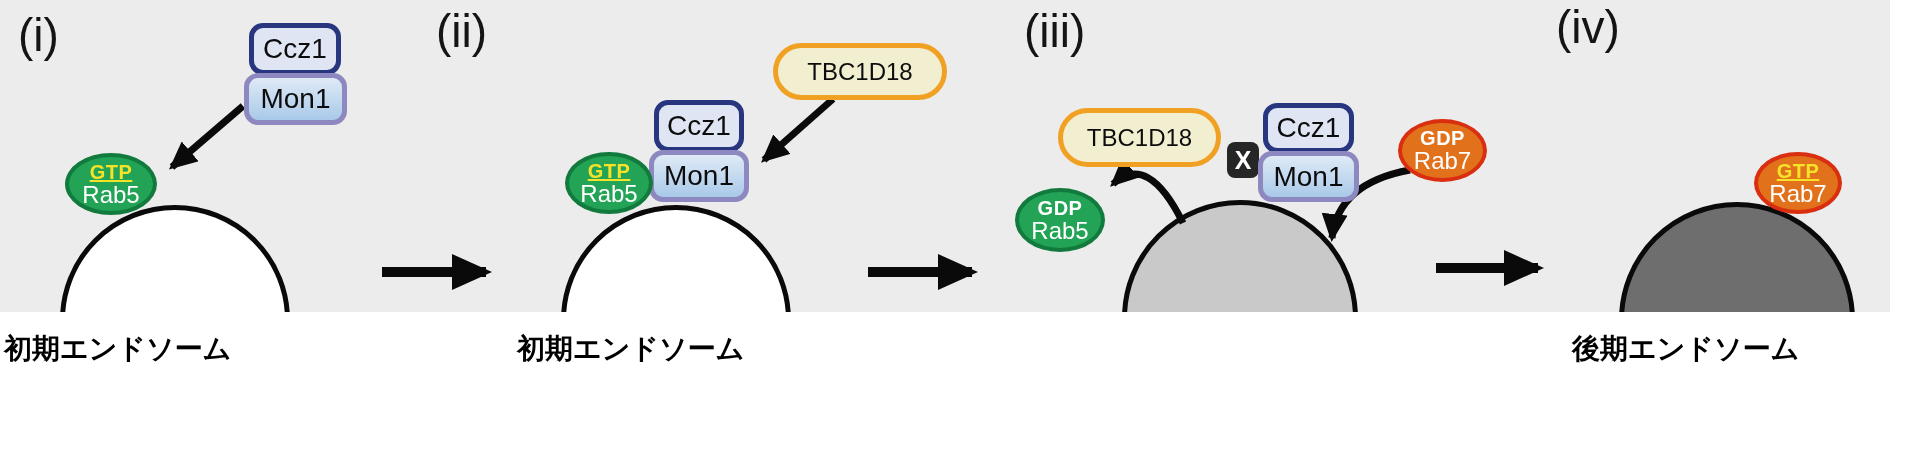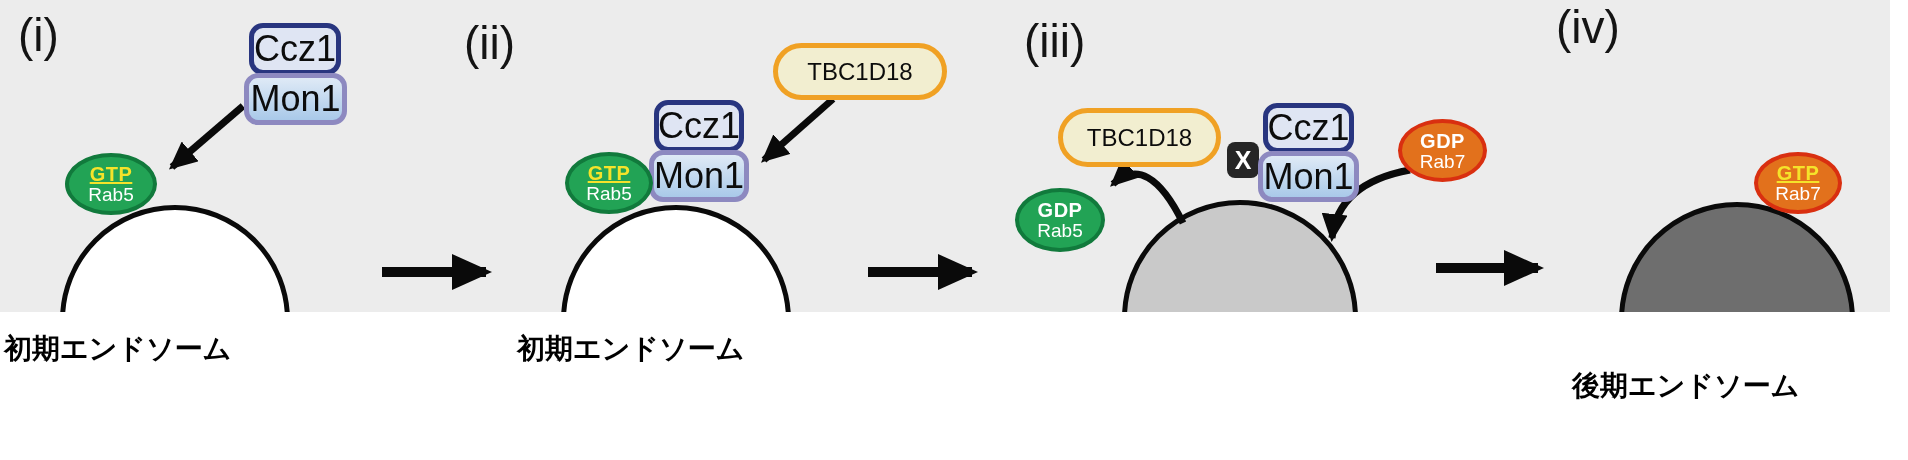--- a/index.html
+++ b/index.html
@@ -5,33 +5,33 @@
   html,body{margin:0;padding:0;background:#fff;}
   .canvas{position:relative;width:1908px;height:460px;background:#ffffff;overflow:hidden;
           font-family:"Liberation Sans", sans-serif;}
   .cytosol{position:absolute;left:0;top:0;width:1890px;height:312px;background:#ececec;overflow:hidden;}
   .endo{position:absolute;border:5px solid #0a0a0a;border-radius:50%;box-sizing:border-box;}
   .endo.early{background:#ffffff;}
   .endo.maturing{background:#c9c9c9;}
   .endo.late{background:#6e6e6e;}
   .arrows{position:absolute;left:0;top:0;width:1908px;height:460px;pointer-events:none;}
   .box{position:absolute;box-sizing:border-box;border-radius:14px;display:flex;align-items:center;justify-content:center;
-       font-size:36px;color:#0c0c0c;}
+       font-size:28px;color:#0c0c0c;}
   .ccz1{background:#dfe5f3;border:5px solid #28357f;}
   .mon1{background:linear-gradient(180deg,#dfeaf6 0%,#a9c9e9 100%);border:5px solid #8d89c0;text-align:center;}
   .pill{position:absolute;box-sizing:border-box;background:#f2eed0;border:5px solid #f0a124;border-radius:32px;
         display:flex;align-items:center;justify-content:center;font-size:24px;color:#0c0c0c;}
   .ball{position:absolute;box-sizing:border-box;border-radius:50%;display:flex;flex-direction:column;
         align-items:center;justify-content:center;line-height:1;}
   .ball.rab5{background:#22a355;border:4px solid #117a3c;}
   .ball.rab7{background:#e2711c;border:4px solid #d92f10;}
   .nuc{font-size:20px;font-weight:bold;letter-spacing:.5px;}
   .nuc.gtp{color:#f5e32a;text-decoration:underline;}
   .nuc.gdp{color:#ffffff;}
-  .pname{font-size:19px;color:#ffffff;margin-top:1px;}
+  .pname{font-size:24px;color:#ffffff;margin-top:1px;}
   .xbadge{position:absolute;box-sizing:border-box;background:#262626;border-radius:8px;color:#fff;
           display:flex;align-items:center;justify-content:center;font-size:25px;font-weight:600;}
   .plabel{position:absolute;font-size:46px;color:#141414;}
   .caption{position:absolute;font-size:28px;font-weight:700;color:#000;white-space:nowrap;}
 </style>
 </head>
 <body>
 
 <div class="canvas">
 
@@ -59,22 +59,22 @@
     <path d="M1183,223 Q1148,152 1113,184" stroke="#0a0a0a" stroke-width="7" fill="none" marker-end="url(#ah-small)"></path>
 
     <path d="M1410,170 Q1338,183 1332,238" stroke="#0a0a0a" stroke-width="7" fill="none" marker-end="url(#ah-small)"></path>
 
     <path d="M382,272 L486,272" stroke="#0a0a0a" stroke-width="10" fill="none" marker-end="url(#ah-big)"></path>
     <path d="M868,272 L972,272" stroke="#0a0a0a" stroke-width="10" fill="none" marker-end="url(#ah-big)"></path>
     <path d="M1436,268 L1538,268" stroke="#0a0a0a" stroke-width="10" fill="none" marker-end="url(#ah-big)"></path>
   </svg>
 
   <div class="plabel" style="left:18px;top:8px;">(i)</div>
-  <div class="plabel" style="left:436px;top:16px;margin-left:28px;">(ii)</div>
-  <div class="plabel" style="left:1024px;top:14px;">(iii)</div>
+  <div class="plabel" style="left:436px;top:4px;">(ii)</div>
+  <div class="plabel" style="left:1024px;top:4px;">(iii)</div>
   <div class="plabel" style="left:1556px;top:0;">(iv)</div>
 
   <div class="box ccz1" style="left:249px;top:23px;width:92px;height:52px;">Ccz1</div>
   <div class="box mon1" style="left:244px;top:73px;width:103px;height:52px;">Mon1</div>
   <div class="ball rab5" style="left:65px;top:153px;width:92px;height:62px;">
     <span class="nuc gtp">GTP</span>
     <span class="pname">Rab5</span>
   </div>
 
   <div class="pill" style="left:773px;top:43px;width:174px;height:57px;">TBC1D18</div>
@@ -98,15 +98,15 @@
     <span class="pname">Rab7</span>
   </div>
 
   <div class="ball rab7" style="left:1754px;top:152px;width:88px;height:62px;">
     <span class="nuc gtp">GTP</span>
     <span class="pname">Rab7</span>
   </div>
 
   <div class="caption" style="left:4px;top:330px;">初期エンドソーム</div>
   <div class="caption" style="left:517px;top:330px;">初期エンドソーム</div>
-  <div class="caption" style="left:1572px;top:330px;margin-top:37px;">後期エンドソーム</div>
+  <div class="caption" style="left:1572px;top:330px;">後期エンドソーム</div>
 
 </div>
 
 </body></html>

